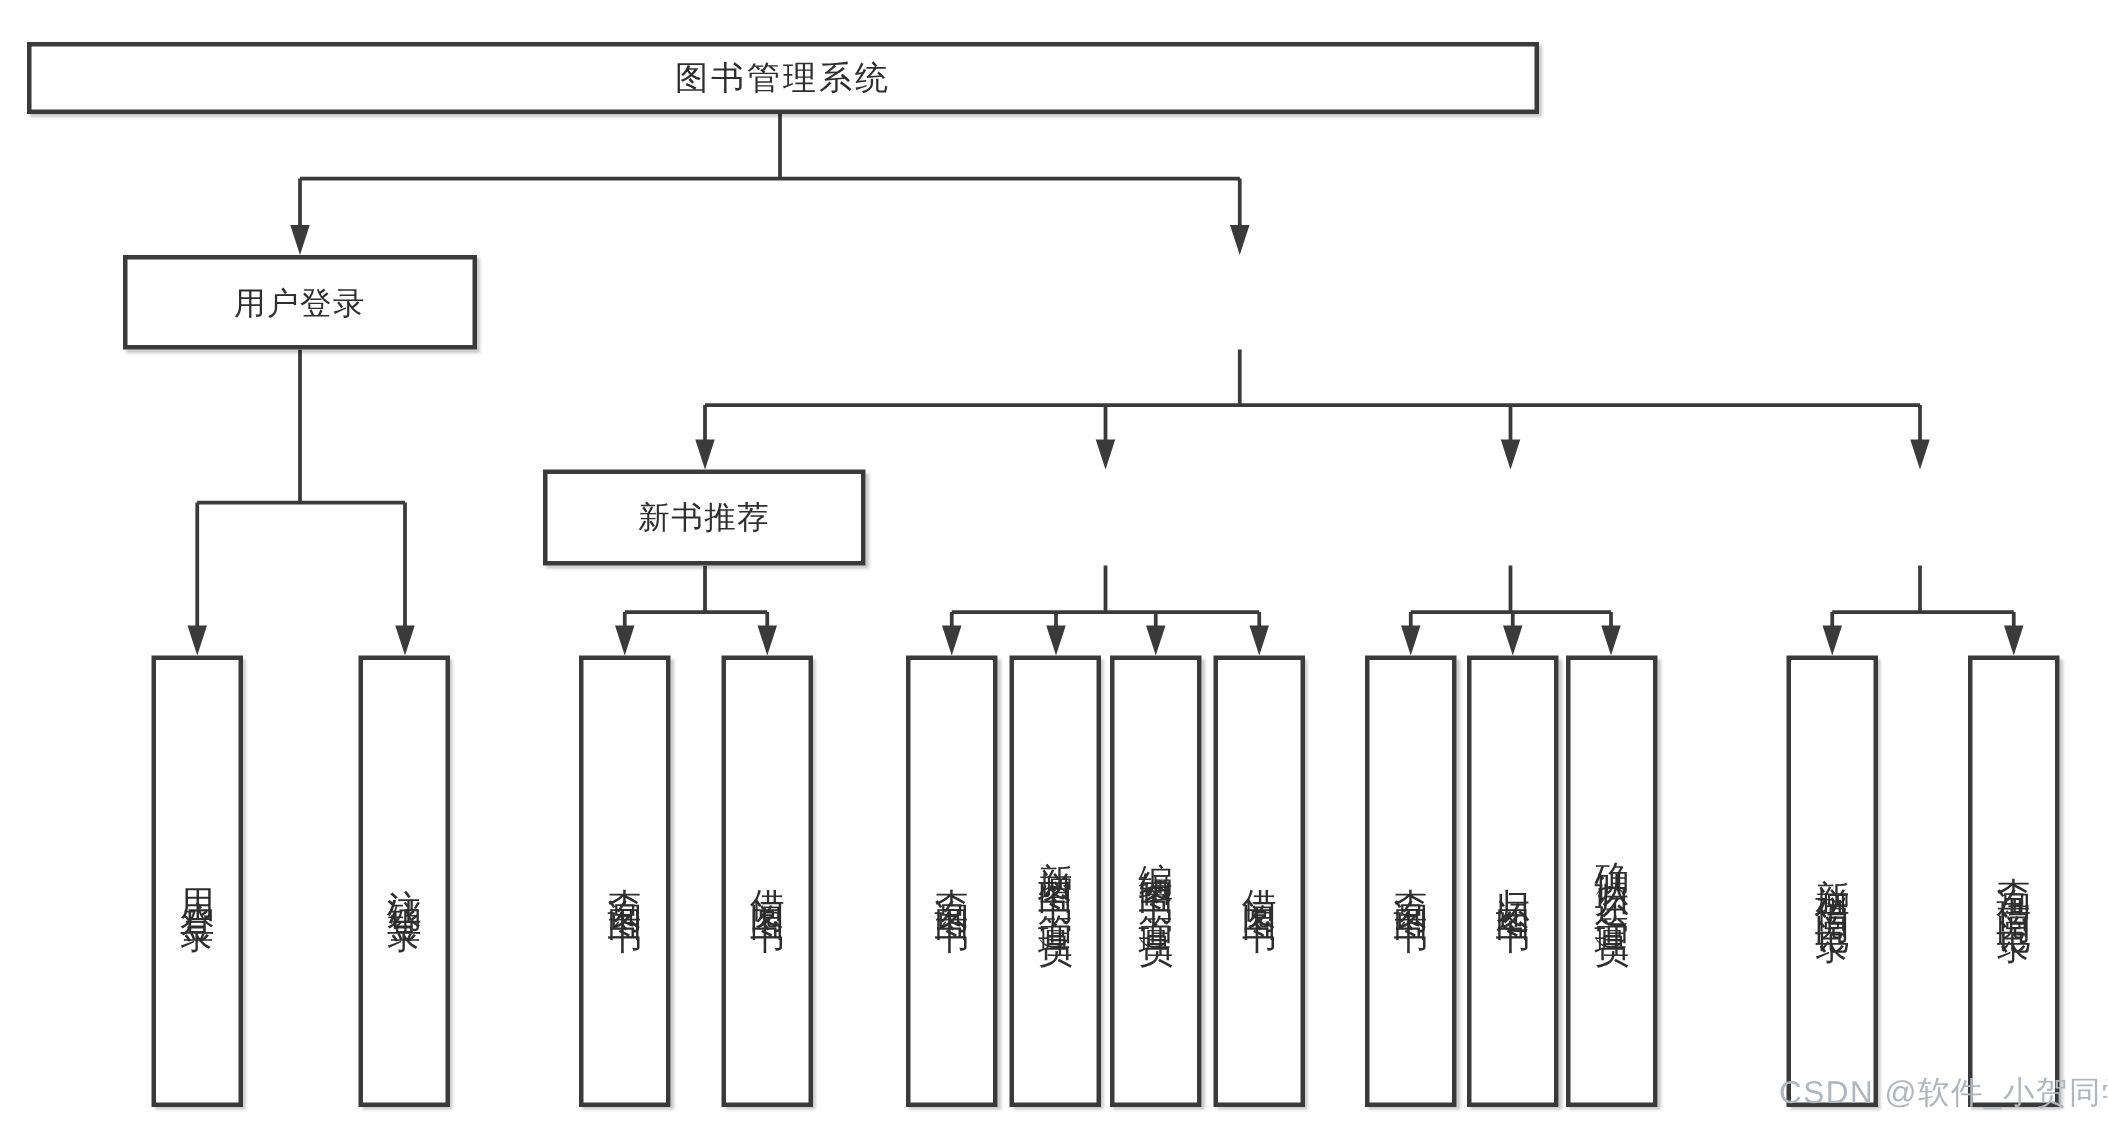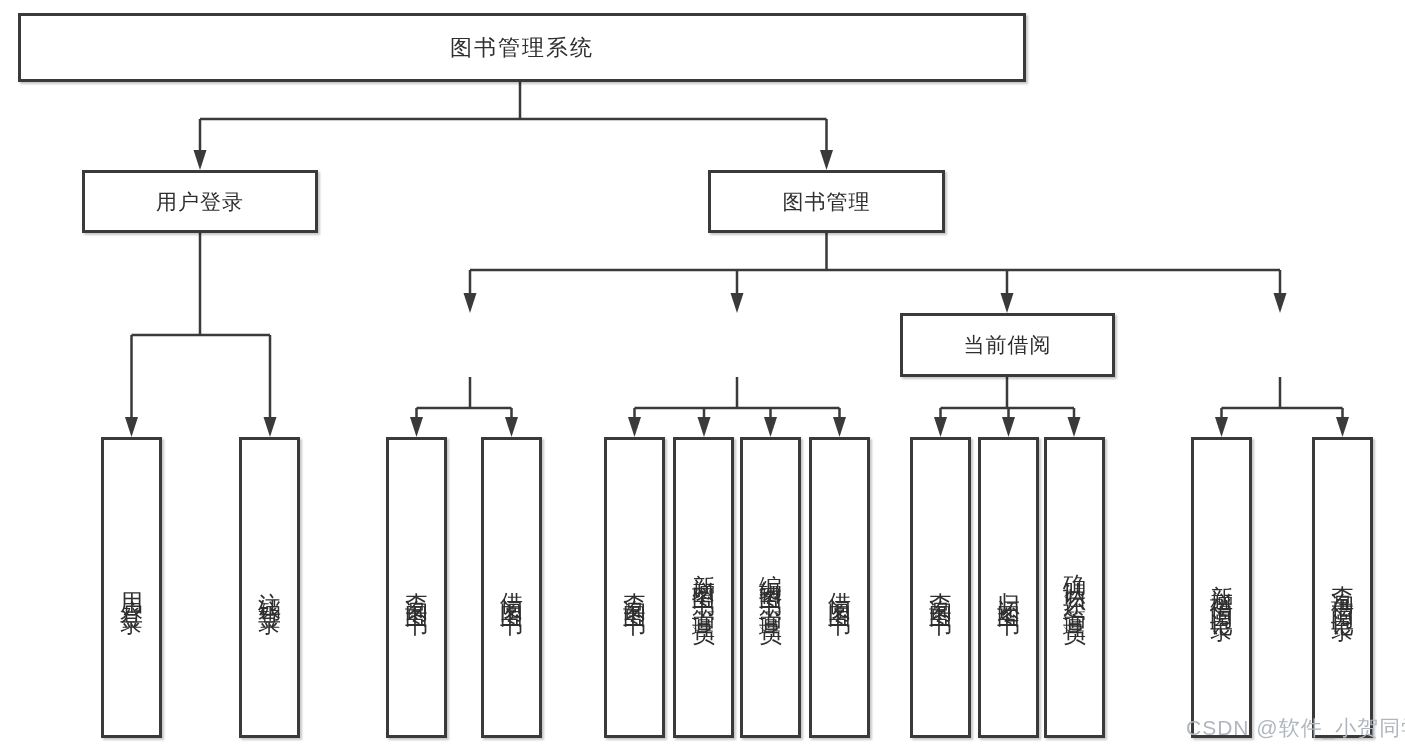--- a/index.html
+++ b/index.html
@@ -95,26 +95,25 @@
       <polygon class="arrow" points="1067.5,417 1080.5,417 1074,437"></polygon>
     </g>
 
     <g>
       <path class="wire" d="M1280 377 V408 M1221.5 408 H1342.5 M1221.5 408 V420 M1342.5 408 V420"></path>
       <polygon class="arrow" points="1215,417 1228,417 1221.5,437"></polygon>
       <polygon class="arrow" points="1336,417 1349,417 1342.5,437"></polygon>
     </g>
   </svg>
 
-  <div class="node h root" style="left:18px;top:13px;width:1008px;height:69px">图书管理系统</div>
+  <div class="node h root" style="left:18px;top:28px;width:1008px;height:48px">图书管理系统</div>
 
   <div class="node h" style="left:82px;top:170px;width:236px;height:63px">用户登录</div>
-  <div class="node h" style="left:708px;top:170px;width:237px;height:63px">图书管理</div>
 
-  <div class="node h" style="left:900px;top:313px;width:215px;height:64px">当前借阅</div>
+  <div class="node h" style="left:362px;top:313px;width:215px;height:64px">新书推荐</div>
 
   <div class="node v" style="left:101px;top:437px;width:61px;height:301px">用户登录</div>
   <div class="node v" style="left:239px;top:437px;width:61px;height:301px">注销登录</div>
 
   <div class="node v" style="left:386px;top:437px;width:61px;height:301px">查询图书</div>
   <div class="node v" style="left:481px;top:437px;width:61px;height:301px">借阅图书</div>
 
   <div class="node v" style="left:604px;top:437px;width:61px;height:301px">查询图书</div>
   <div class="node v" style="left:673px;top:437px;width:61px;height:301px">新增图书（管理员）</div>
   <div class="node v" style="left:740px;top:437px;width:61px;height:301px">编辑图书（管理员）</div>

